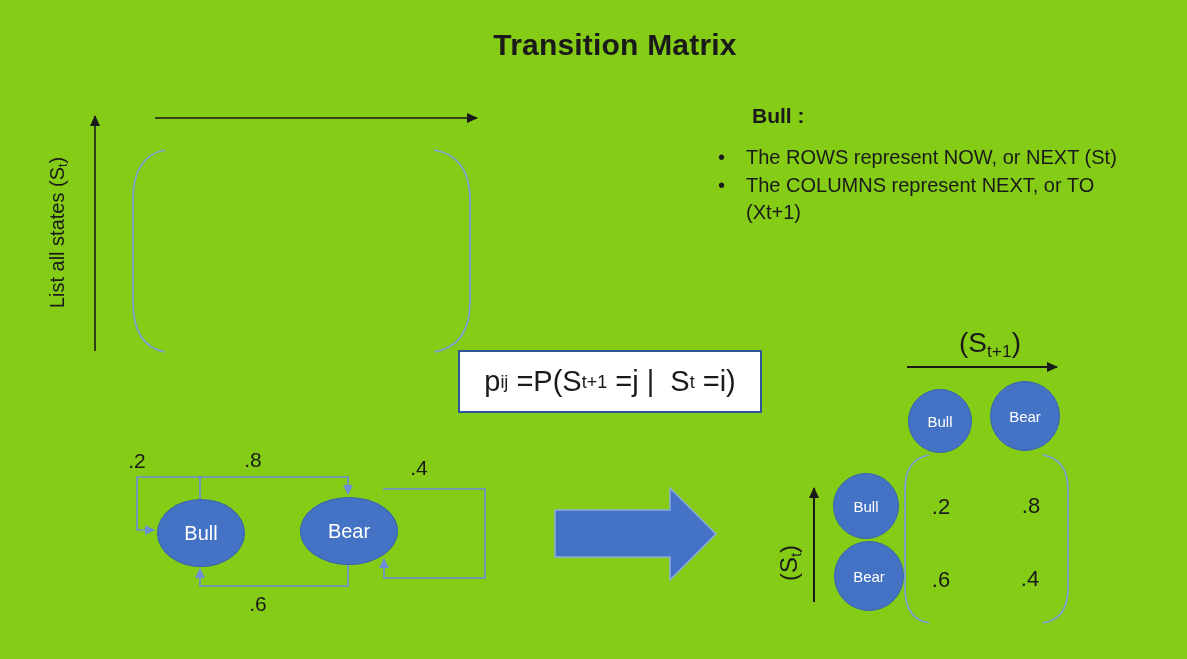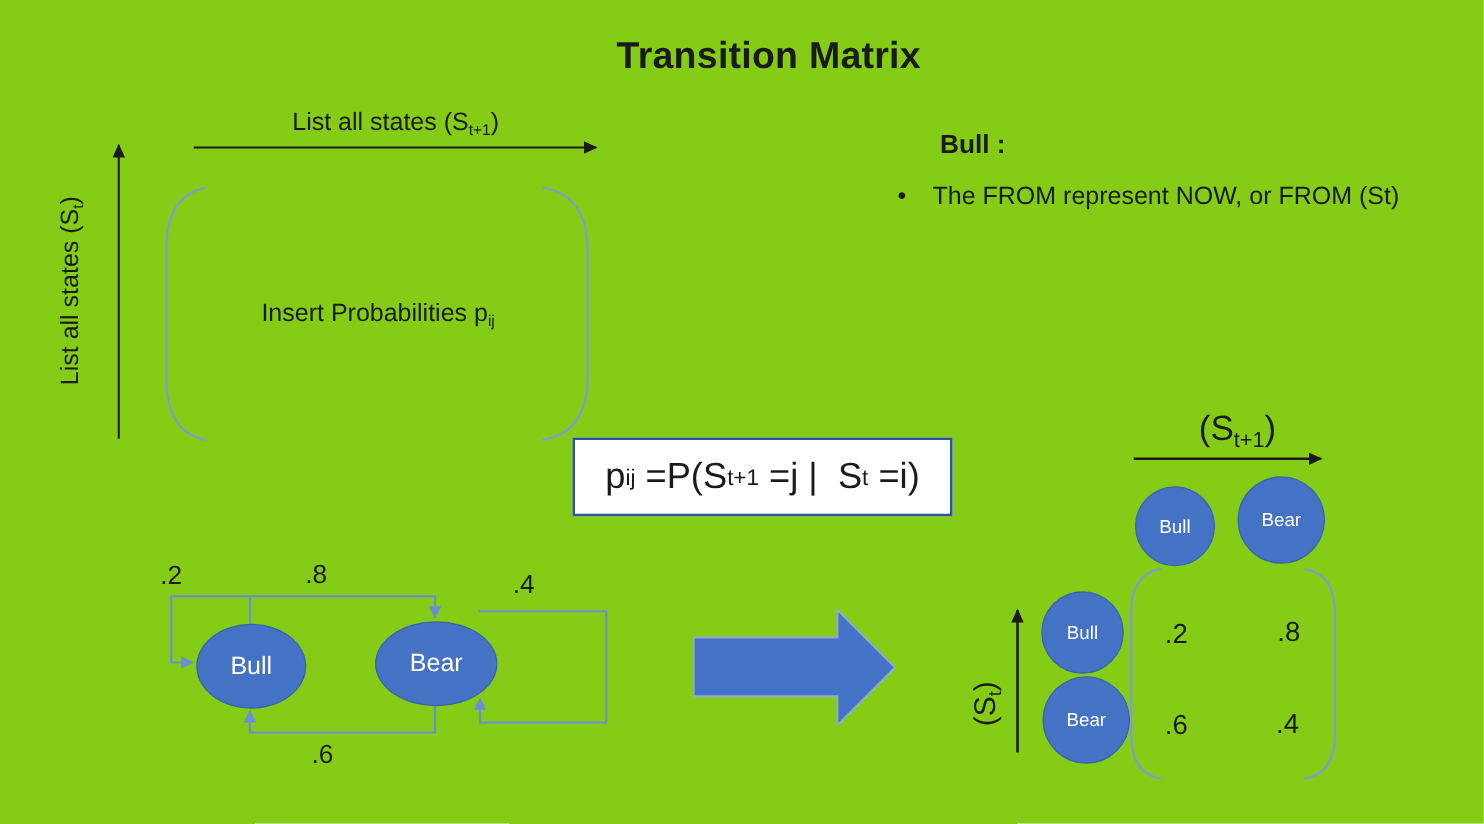--- a/index.html
+++ b/index.html
@@ -61,28 +61,27 @@
 
     <path d="M907,367 L1057,367" stroke="#1a1a1a" stroke-width="2" fill="none" marker-end="url(#ab)"></path>
     <path d="M814,602 L814,488" stroke="#1a1a1a" stroke-width="2" fill="none" marker-end="url(#ab)"></path>
 
     <path d="M929,455 Q905,459 905,490 L905,588 Q905,619 929,623" stroke="#7e9cd9" stroke-width="1.7" fill="none"></path>
     <path d="M1043,455 Q1068,459 1068,490 L1068,588 Q1068,619 1043,623" stroke="#7e9cd9" stroke-width="1.7" fill="none"></path>
   </svg>
 
   <div class="abs title" style="left:420px; top:28px; width:390px;">Transition Matrix</div>
 
-  <div class="abs axis-label" style="left:155px; top:87px; width:323px;"><span>List all states (S</span><sub>t+1</sub><span>)</span></div>
   <div class="abs axis-label rot" style="left:-68px; top:221px; width:250px;"><span>List all states (S</span><sub>t</sub><span>)</span></div>
 
-  <div class="abs matrix-body" style="left:180px; top:240px; width:245px;"><span>Insert Probabilities p</span><sub>ij</sub></div>
 
   <div class="abs rules-heading" style="left:752px; top:104px;">Bull :</div>
   <ul class="abs rules" style="left:714px; top:144px;">
-    <li>The FROM represent NOW, or FROM (St)</li>
+    <li>The ROWS represent NOW, or NEXT (St)</li>
+    <li>The COLUMNS represent NEXT, or TO (Xt+1)</li>
   </ul>
 
   <div class="abs formula-box" style="left:458px; top:350px; width:300px; height:59px;"><span>p</span><sub>ij</sub><span> =P(S</span><sub>t+1</sub><span> =j |  S</span><sub>t</sub><span> =i)</span></div>
 
   <div class="abs ellipse state-lg" style="left:157px; top:499px; width:86px; height:66px;">Bull</div>
   <div class="abs ellipse state-lg" style="left:300px; top:497px; width:96px; height:66px;">Bear</div>
   <div class="abs prob" style="left:120px; top:449px;">.2</div>
   <div class="abs prob" style="left:236px; top:448px;">.8</div>
   <div class="abs prob" style="left:402px; top:456px;">.4</div>
   <div class="abs prob" style="left:241px; top:592px;">.6</div>

